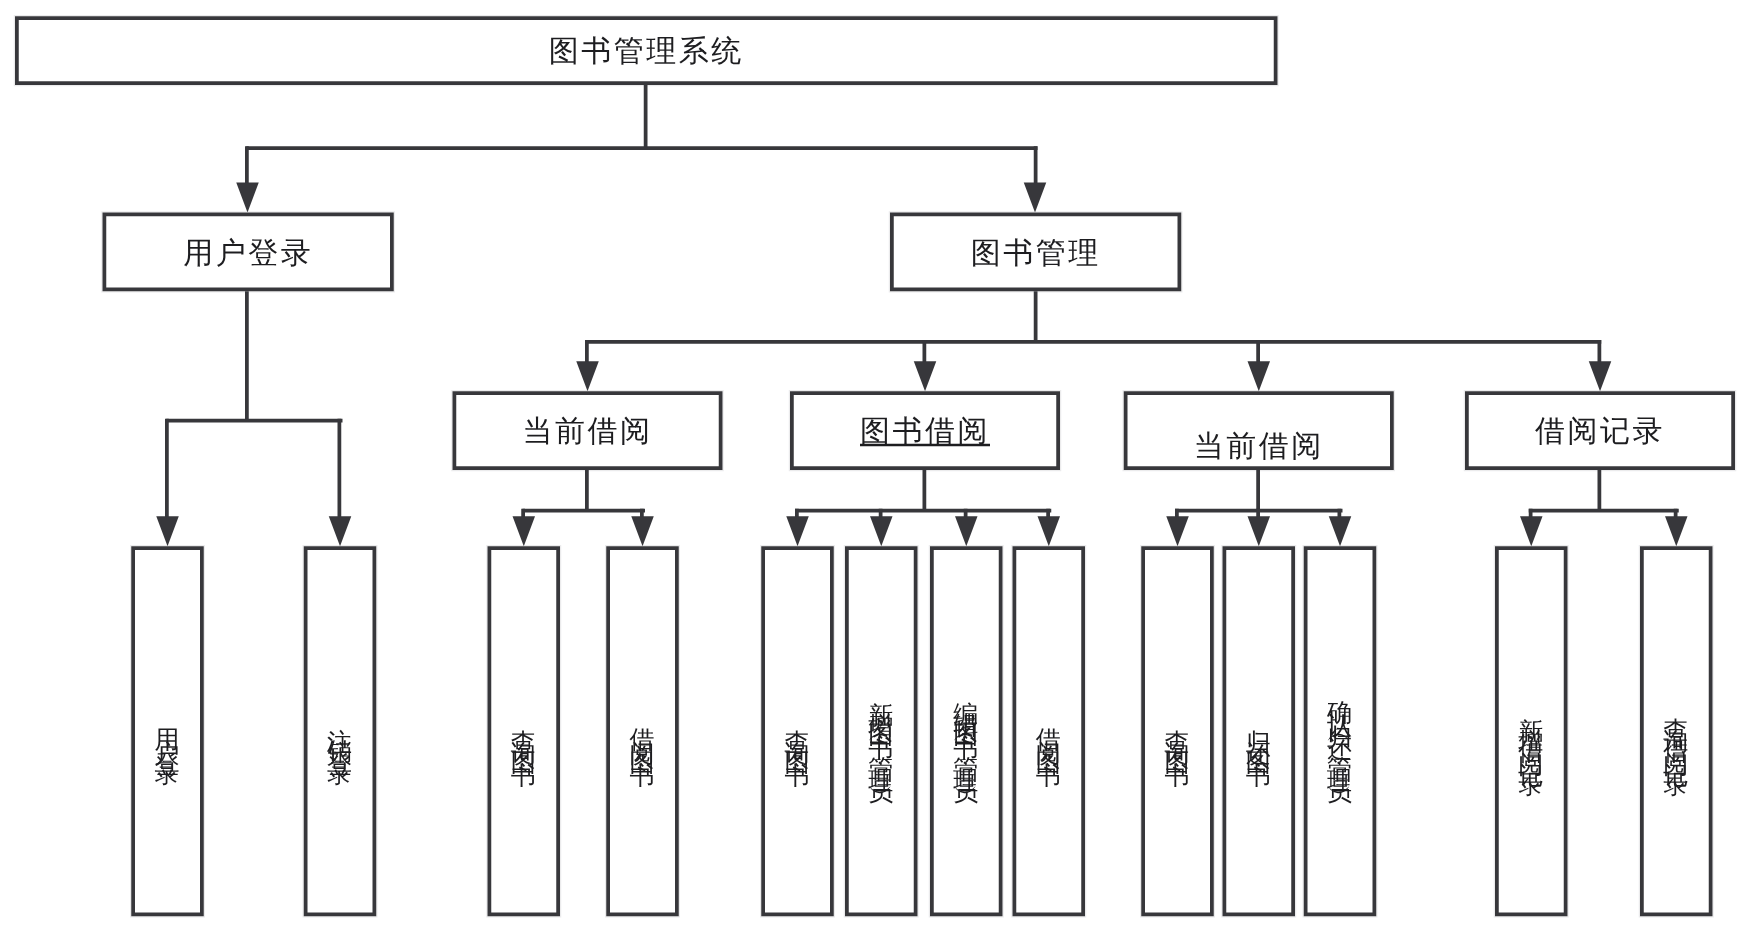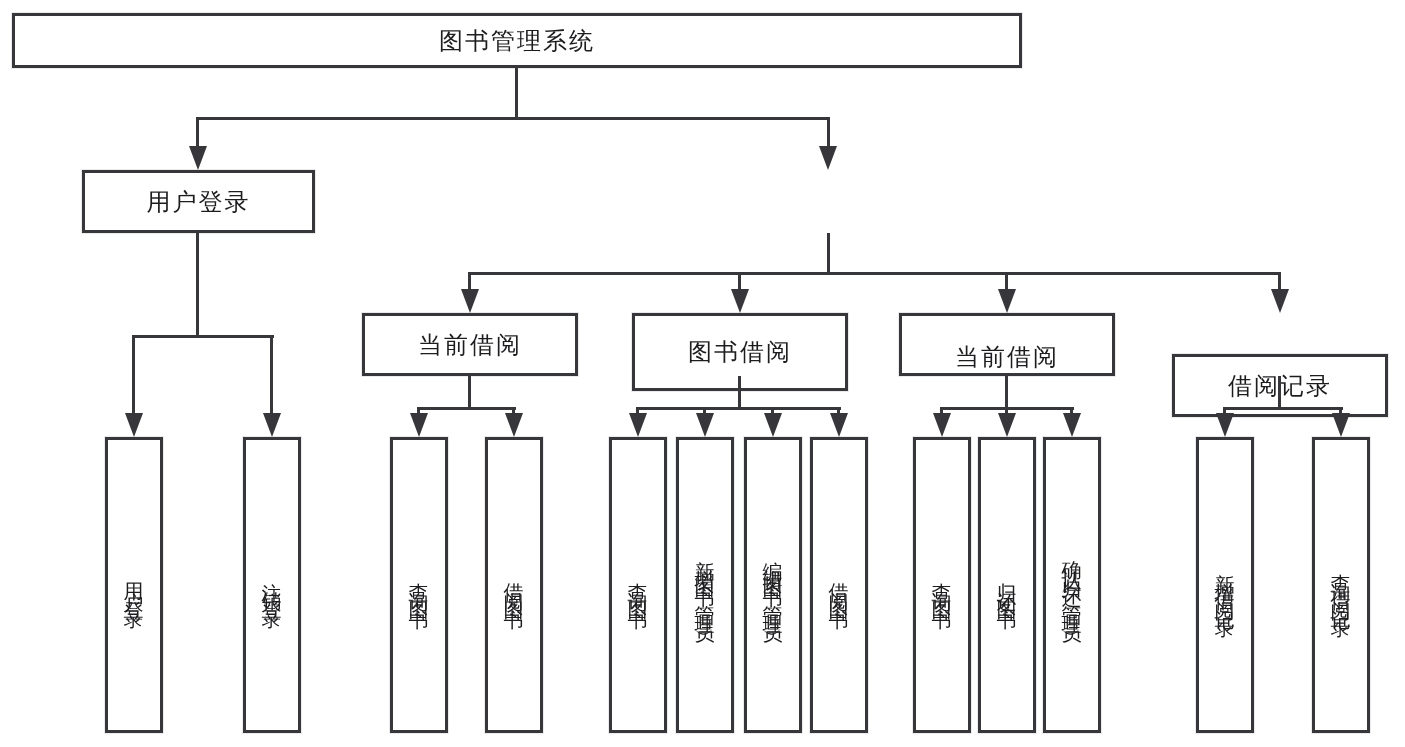--- a/index.html
+++ b/index.html
@@ -45,20 +45,23 @@
   <div class="vl" style="left:515px;top:68px;height:51px;"></div>
   <div class="hl" style="left:197px;top:117px;width:633px;"></div>
   <div class="vl" style="left:196px;top:117px;height:32px;"></div>
   <div class="ar" style="left:189px;top:146px;"></div>
   <div class="vl" style="left:827px;top:117px;height:32px;"></div>
   <div class="ar" style="left:819px;top:146px;"></div>
 
   <div class="box" style="left:82px;top:170px;width:233px;height:63px;">
     <span>用户登录</span>
   </div>
+  <div class="box" style="left:712px;top:170px;width:233px;height:63px;">
+    <span>图书管理</span>
+  </div>
 
   <div class="vl" style="left:196px;top:233px;height:104px;"></div>
   <div class="hl" style="left:133px;top:335px;width:141px;"></div>
   <div class="vl" style="left:132px;top:335px;height:80px;"></div>
   <div class="ar" style="left:125px;top:413px;"></div>
   <div class="vl" style="left:270px;top:335px;height:80px;"></div>
   <div class="ar" style="left:263px;top:413px;"></div>
 
   <div class="vl" style="left:827px;top:233px;height:41px;"></div>
   <div class="hl" style="left:468px;top:272px;width:813px;"></div>
@@ -67,27 +70,27 @@
   <div class="vl" style="left:738px;top:272px;height:19px;"></div>
   <div class="ar" style="left:731px;top:289px;"></div>
   <div class="vl" style="left:1005px;top:272px;height:19px;"></div>
   <div class="ar" style="left:998px;top:289px;"></div>
   <div class="vl" style="left:1278px;top:272px;height:19px;"></div>
   <div class="ar" style="left:1271px;top:289px;"></div>
 
   <div class="box" style="left:362px;top:313px;width:216px;height:63px;">
     <span>当前借阅</span>
   </div>
-  <div class="box" style="left:632px;top:313px;width:216px;height:78px;">
+  <div class="box" style="left:632px;top:313px;width:216px;height:63px;text-decoration:underline;">
     <span>图书借阅</span>
   </div>
   <div class="box" style="left:899px;top:313px;width:216px;height:63px;align-items:flex-end;">
     <span>当前借阅</span>
   </div>
-  <div class="box" style="left:1172px;top:313px;width:216px;height:63px;margin-top:41px;">
+  <div class="box" style="left:1172px;top:313px;width:216px;height:63px;">
     <span>借阅记录</span>
   </div>
 
   <div class="vl" style="left:468px;top:376px;height:33px;"></div>
   <div class="hl" style="left:418px;top:407px;width:98px;"></div>
   <div class="vl" style="left:417px;top:407px;height:8px;"></div>
   <div class="ar" style="left:410px;top:413px;"></div>
   <div class="vl" style="left:512px;top:407px;height:8px;"></div>
   <div class="ar" style="left:505px;top:413px;"></div>
 

